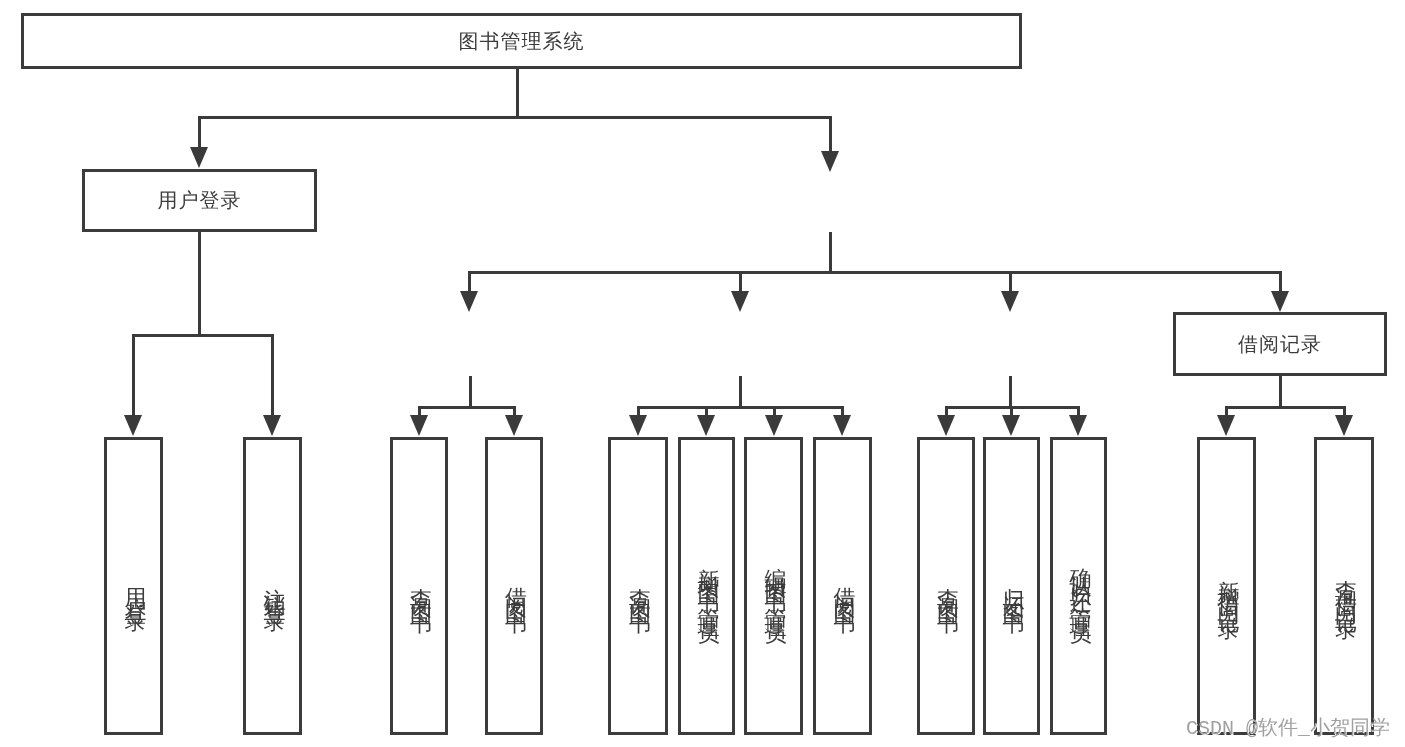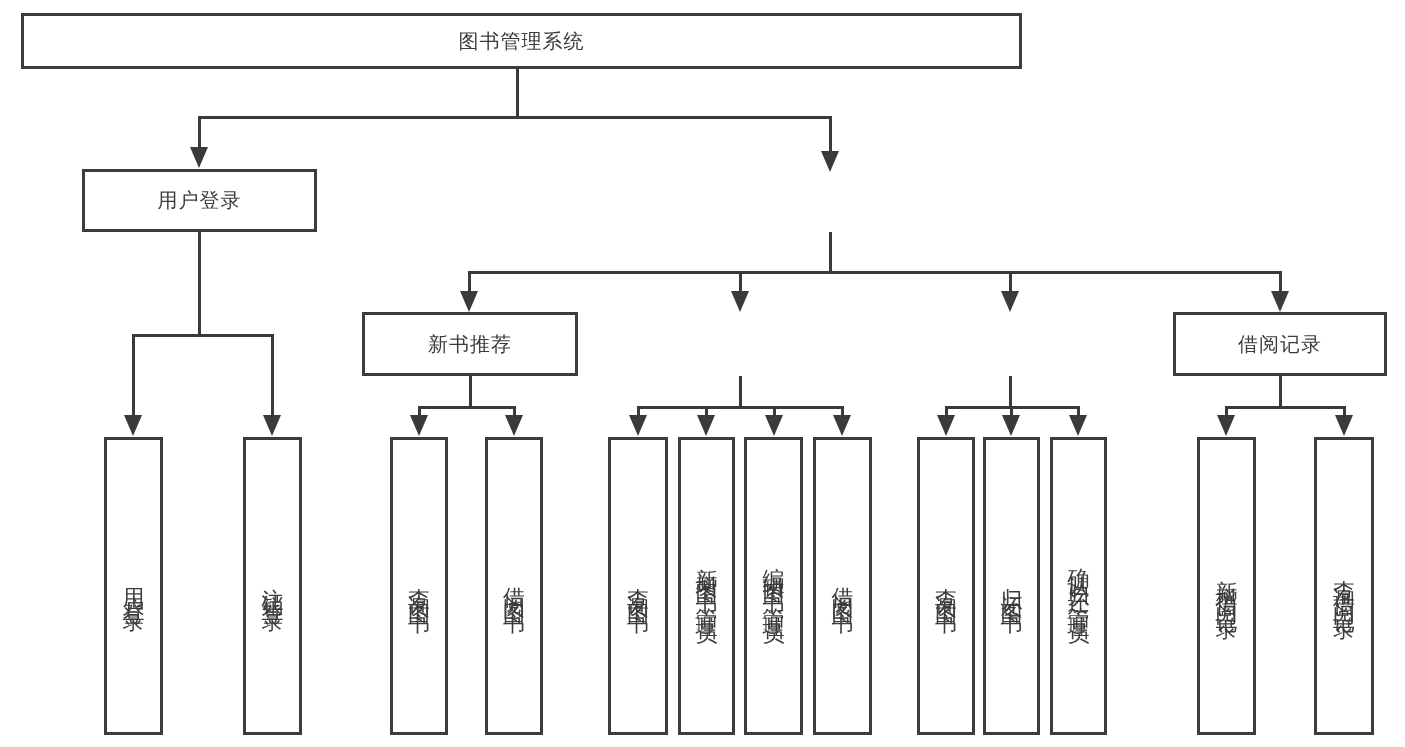--- a/index.html
+++ b/index.html
@@ -5,21 +5,21 @@
   :root{
     --line:#3a3a3a;
     --box-border:#3c3c3c;
     --text:#3c3c3c;
     --background:#ffffff;
     --watermark:#a0a0a0;
   }
   html,body{margin:0;padding:0;background:var(--background);}
   #stage{
     position:relative;width:1405px;height:747px;background:var(--background);
-    font-family:Liberation Serif, serif;overflow:hidden;
+    font-family:Liberation Mono, monospace;overflow:hidden;
   }
   .hbox{
     position:absolute;box-sizing:border-box;background:#fff;
     border:3px solid var(--box-border);
     display:flex;align-items:center;justify-content:center;
     font-size:20px;letter-spacing:1px;color:var(--text);
   }
   .vbox{
     position:absolute;box-sizing:border-box;background:#fff;
     border:3px solid var(--box-border);
@@ -44,21 +44,20 @@
 </style>
 </head>
 <body>
 
 <div id="stage">
 
   <div class="hbox" style="left:21px;top:13px;width:1001px;height:56px;">图书管理系统</div>
 
   <div class="hbox" style="left:82px;top:169px;width:235px;height:63px;">用户登录</div>
 
-  <div class="hbox" style="left:362px;top:312px;width:216px;height:64px;">新书推荐</div>
   <div class="hbox" style="left:1173px;top:312px;width:214px;height:64px;">借阅记录</div>
 
   <div class="vbox" style="left:104px;top:437px;width:59px;height:298px;">
        <span>用户登录</span>
     </div>
   <div class="vbox" style="left:243px;top:437px;width:59px;height:298px;">
        <span>注销登录</span>
     </div>
   <div class="vbox" style="left:390px;top:437px;width:58px;height:298px;">
        <span>查询图书</span>
@@ -146,13 +145,14 @@
   <div class="vl" style="left:1077px;top:406px;height:14px;"></div>
   <div class="arr" style="left:1069px;top:415px;"></div>
 
   <div class="vl" style="left:1279px;top:376px;height:32px;"></div>
   <div class="hl" style="left:1225px;top:406px;width:119px;"></div>
   <div class="vl" style="left:1225px;top:406px;height:14px;"></div>
   <div class="arr" style="left:1217px;top:415px;"></div>
   <div class="vl" style="left:1343px;top:406px;height:14px;"></div>
   <div class="arr" style="left:1335px;top:415px;"></div>
 
+  <div id="watermark">CSDN @软件_小贺同学</div>
 </div>
 
 </body></html>

